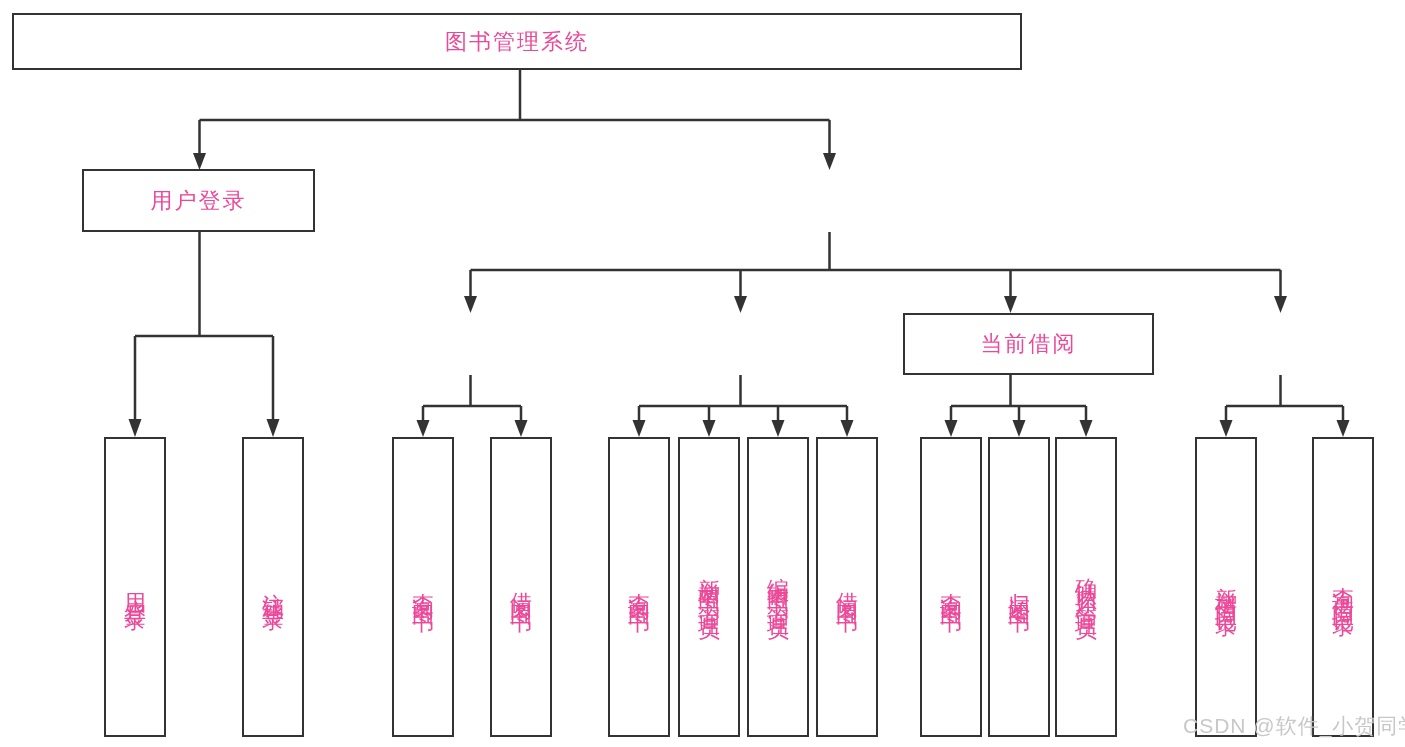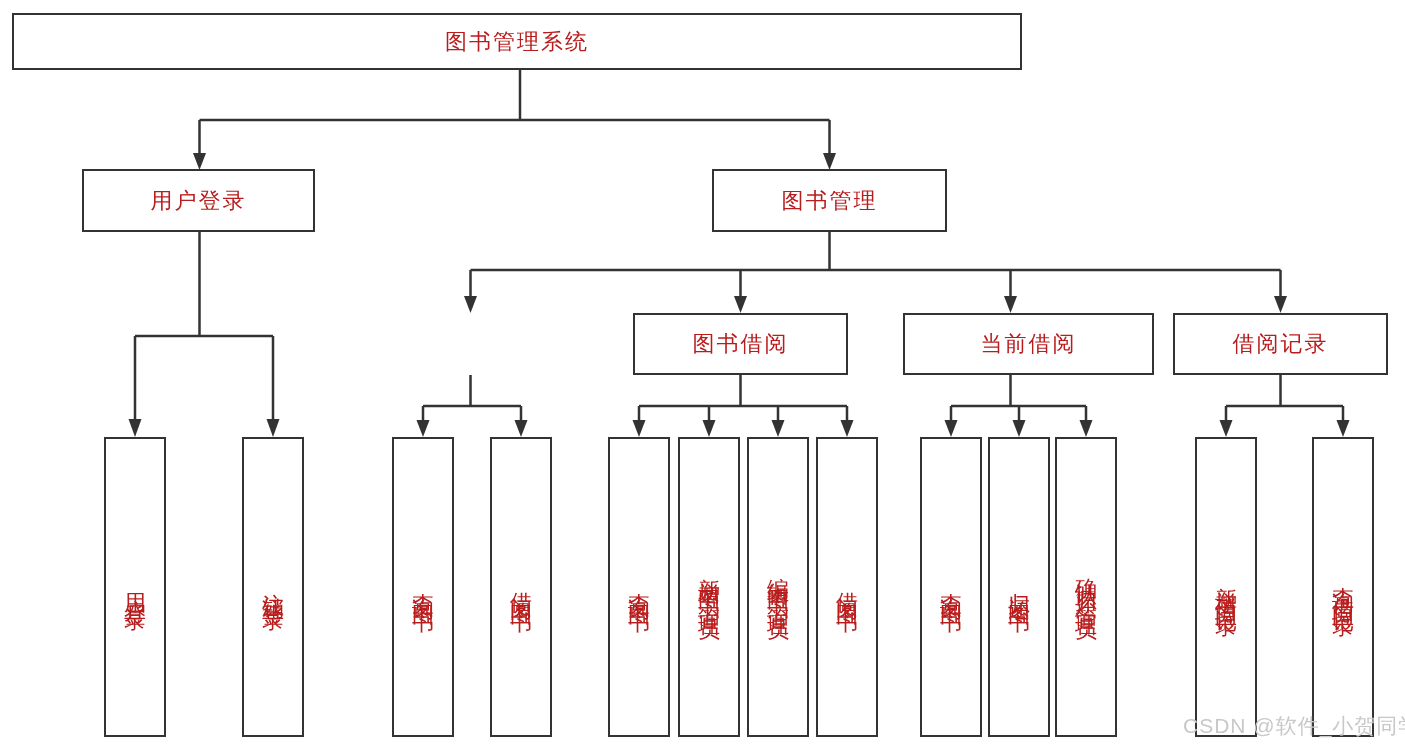--- a/index.html
+++ b/index.html
@@ -32,21 +32,21 @@
   }
   .box {
     position: absolute;
     box-sizing: border-box;
     background: #ffffff;
     border: 2.5px solid #333333;
     display: flex;
     align-items: center;
     justify-content: center;
     z-index: 2;
-    color: #b91c1c;
+    color: #ec4899;
     font-size: 22px;
     letter-spacing: 2px;
     white-space: nowrap;
   }
   .vbox {
     font-size: 22px;
   }
   .vtext {
     writing-mode: vertical-rl;
     text-orientation: mixed;
@@ -109,25 +109,22 @@
     <g>
       <path d="M1280.5 375 V406 M1226 406 H1343 M1226 406 V421 M1343 406 V421"></path>
       <polygon points="1219.5,420 1232.5,420 1226,437"></polygon>
       <polygon points="1336.5,420 1349.5,420 1343,437"></polygon>
     </g>
   </svg>
 
   <div class="box" style="left:12px; top:13px; width:1010px; height:57px;">图书管理系统</div>
 
   <div class="box" style="left:82px; top:169px; width:233px; height:63px;">用户登录</div>
-  <div class="box" style="left:712px; top:169px; width:235px; height:63px;">图书管理</div>
 
-  <div class="box" style="left:633px; top:313px; width:215px; height:62px;">图书借阅</div>
   <div class="box" style="left:903px; top:313px; width:251px; height:62px;">当前借阅</div>
-  <div class="box" style="left:1173px; top:313px; width:215px; height:62px;">借阅记录</div>
 
   <div class="box vbox" style="left:104px; top:437px; width:62px; height:300px;">
     <span class="vtext">用户登录</span>
   </div>
   <div class="box vbox" style="left:242px; top:437px; width:62px; height:300px;">
     <span class="vtext">注销登录</span>
   </div>
 
   <div class="box vbox" style="left:392px; top:437px; width:62px; height:300px;">
     <span class="vtext">查询图书</span>

